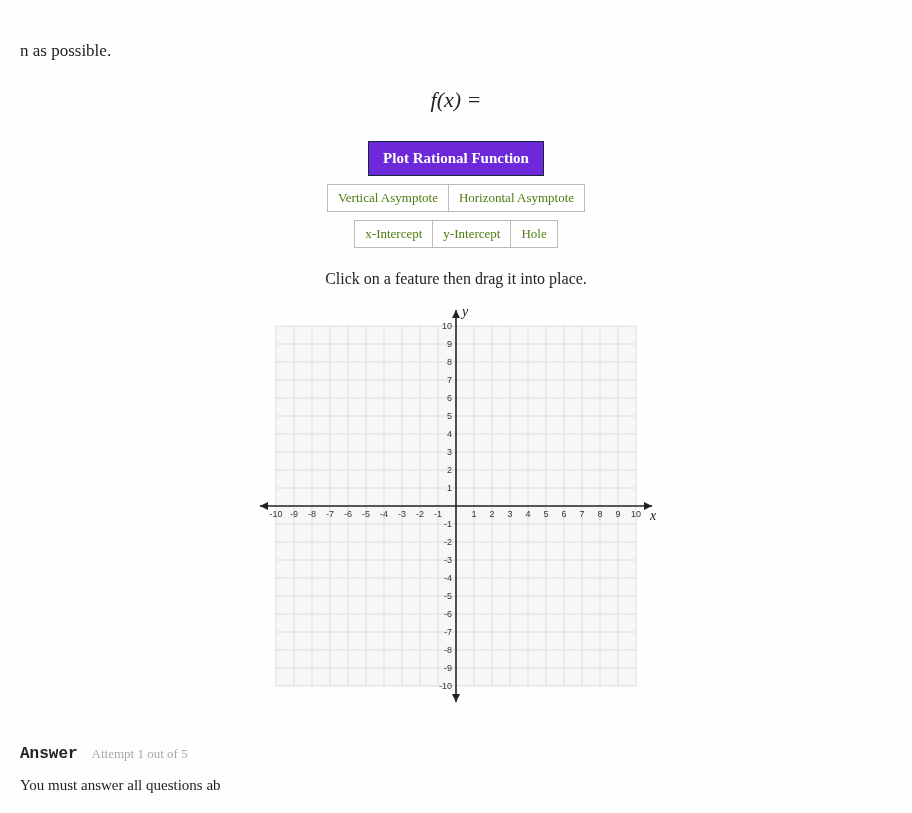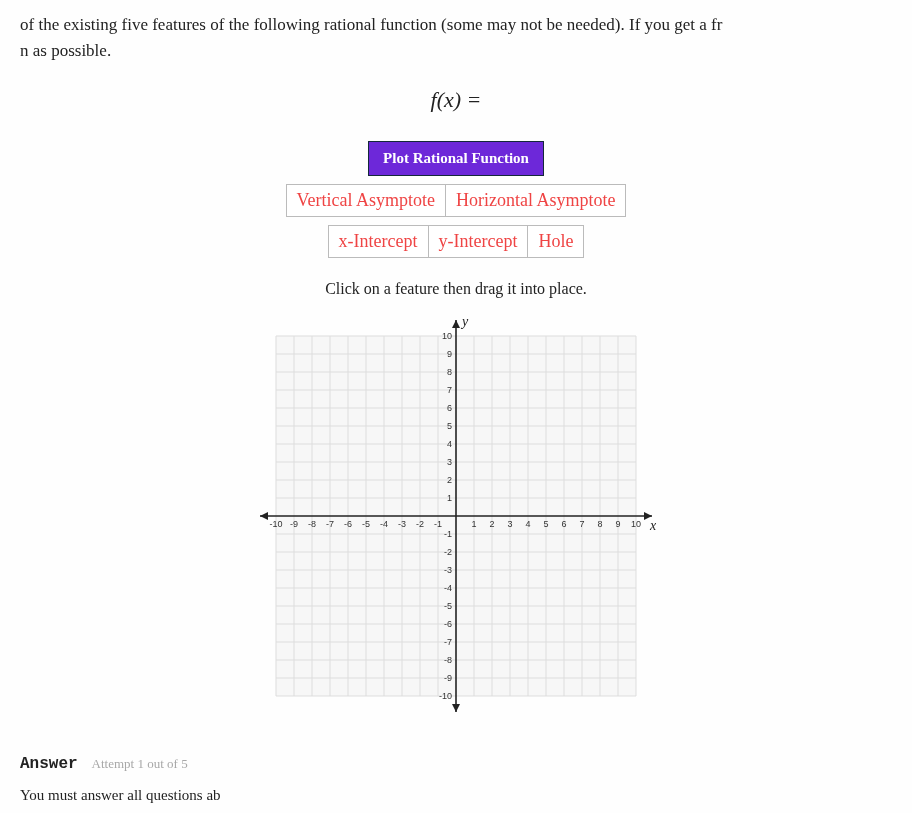--- a/index.html
+++ b/index.html
@@ -63,24 +63,24 @@
     font-weight: bold;
     font-size: 15px;
     padding: 8px 14px;
     border: 1px solid #14283a;
     cursor: pointer;
   }
   .tool-btn {
     background: #fff;
     border: 1px solid #bbb;
     font-family: Georgia, serif;
-    font-size: 18px;
+    font-size: 13px;
     padding: 5px 10px;
     cursor: pointer;
-    color: #ef4444;
+    color: #4d7c0f;
   }
   .tool-btn + .tool-btn {
     border-left: none;
   }
   .hint {
     text-align: center;
     font-size: 16px;
     margin: 22px 0 8px 0;
   }
   .graph-wrap {
@@ -117,21 +117,21 @@
   }
   .must {
     margin-top: 14px;
     font-size: 15px;
   }
 </style>
 </head>
 <body>
 
 <div class="intro">
-  <span>of the existing five features of the following rational function (some may not be needed). If you get a fr</span><br>
+  <br>
   <span>n as possible.</span>
 </div>
 
 <div class="equation-wrap">
   <span class="equation">
     <span class="fx">
       <span class="var">f</span>(<span class="var">x</span>) =
     </span>
   </span>
 </div>

